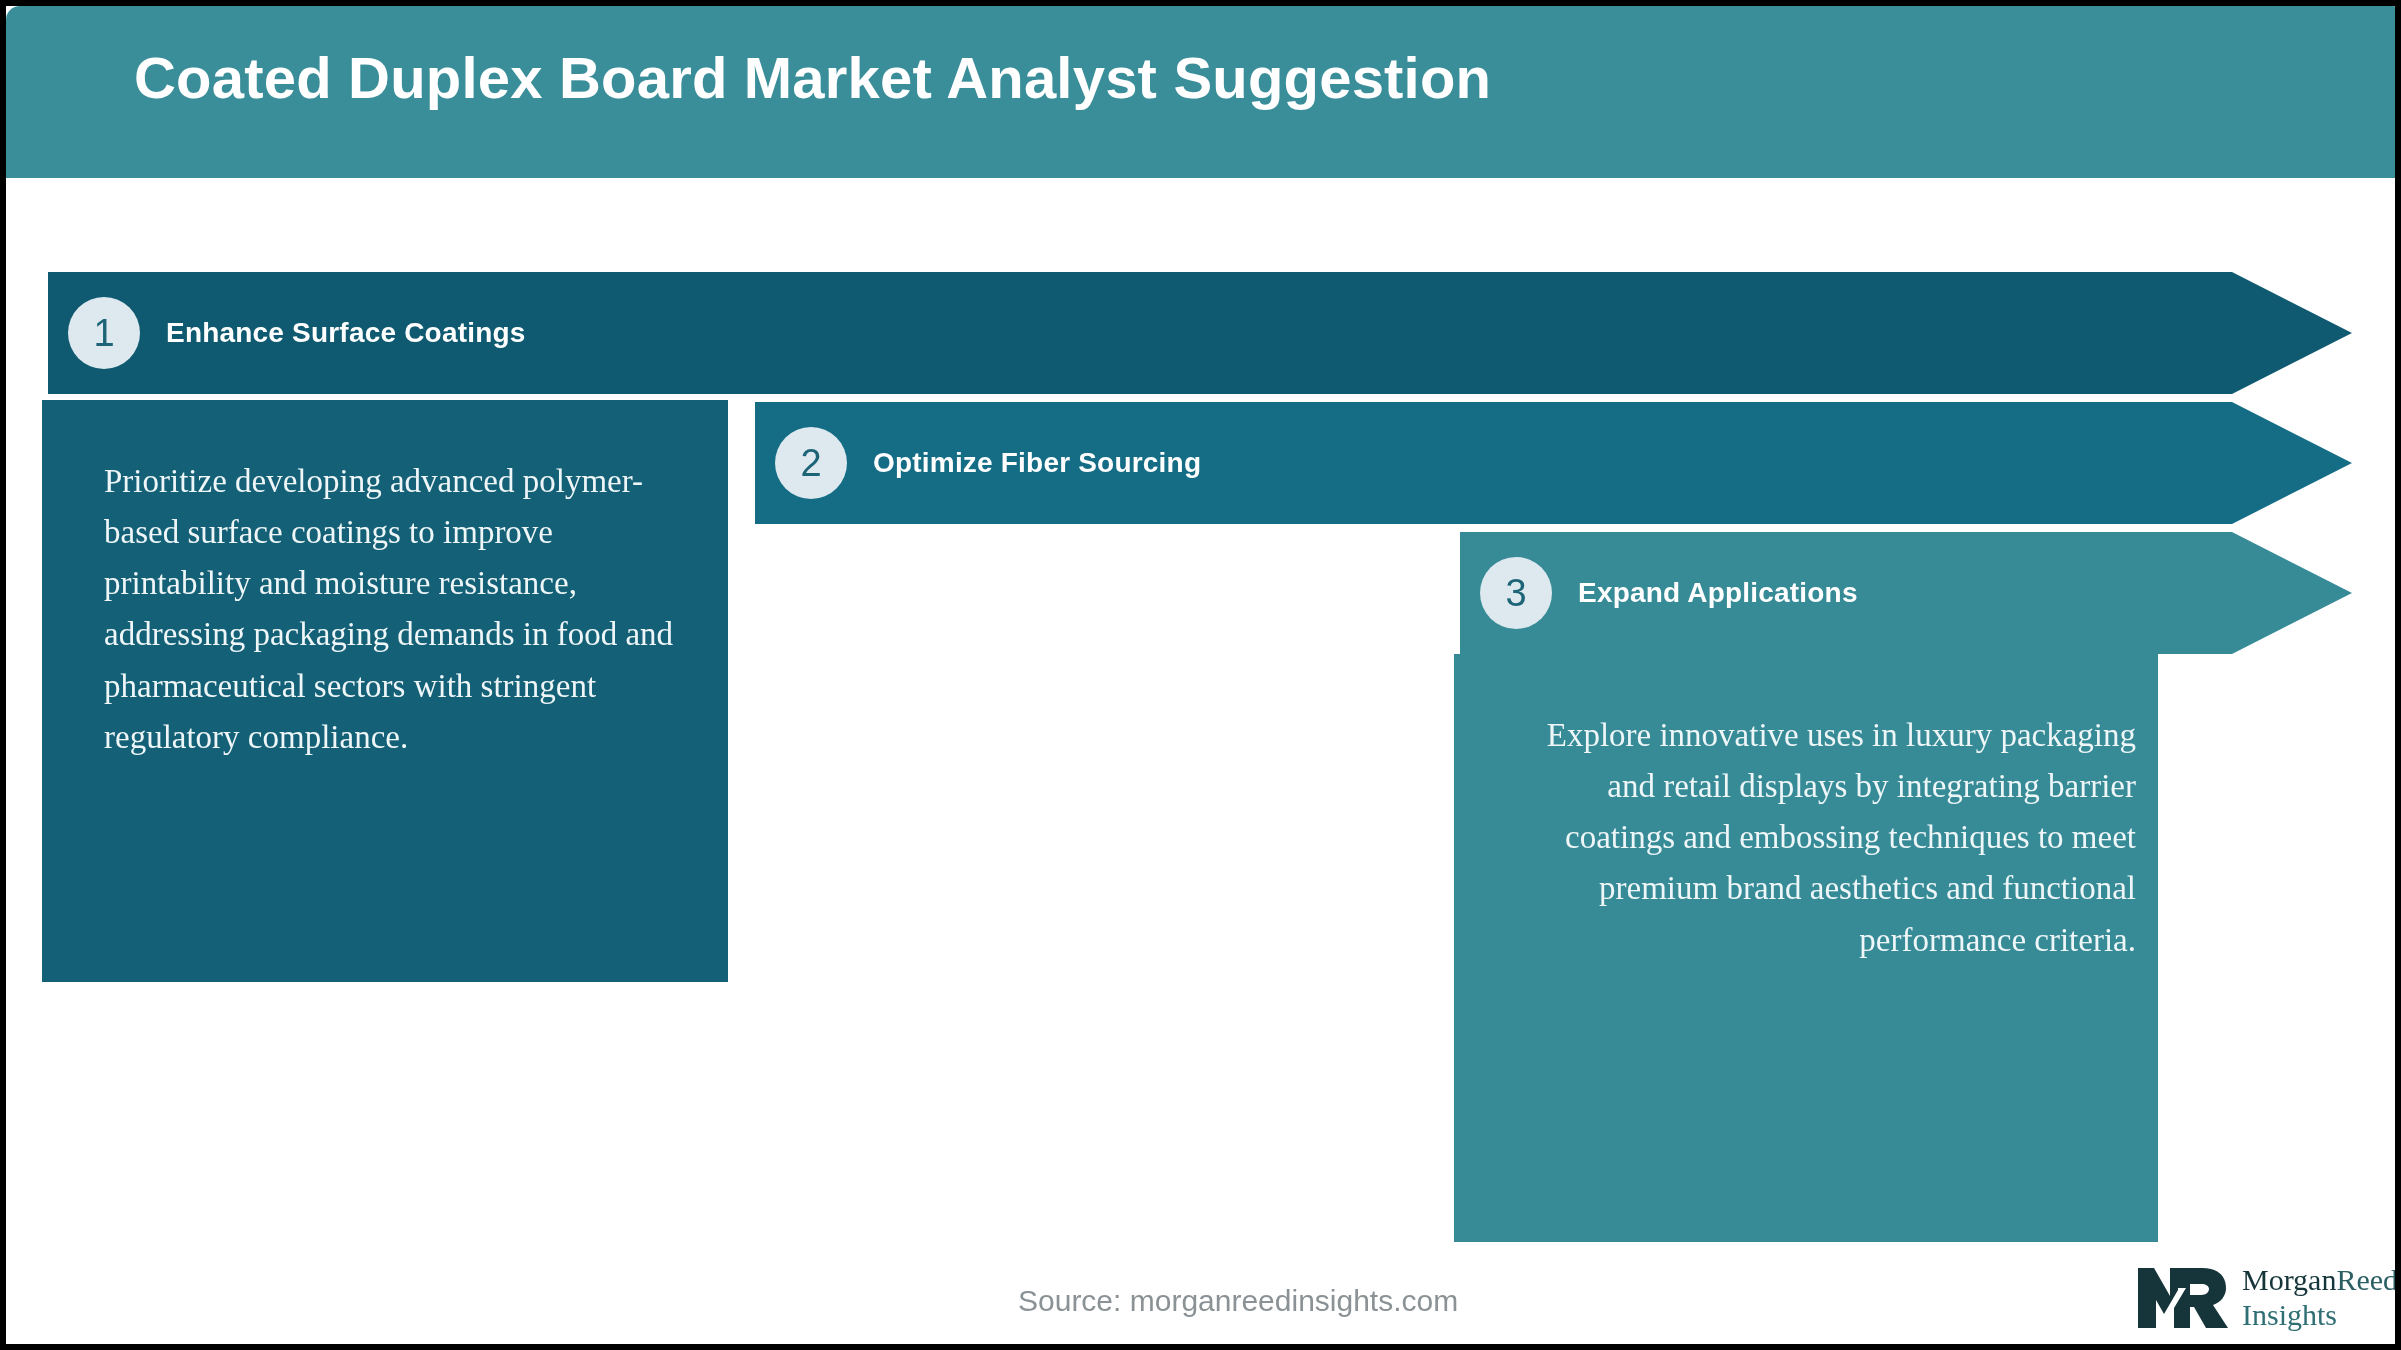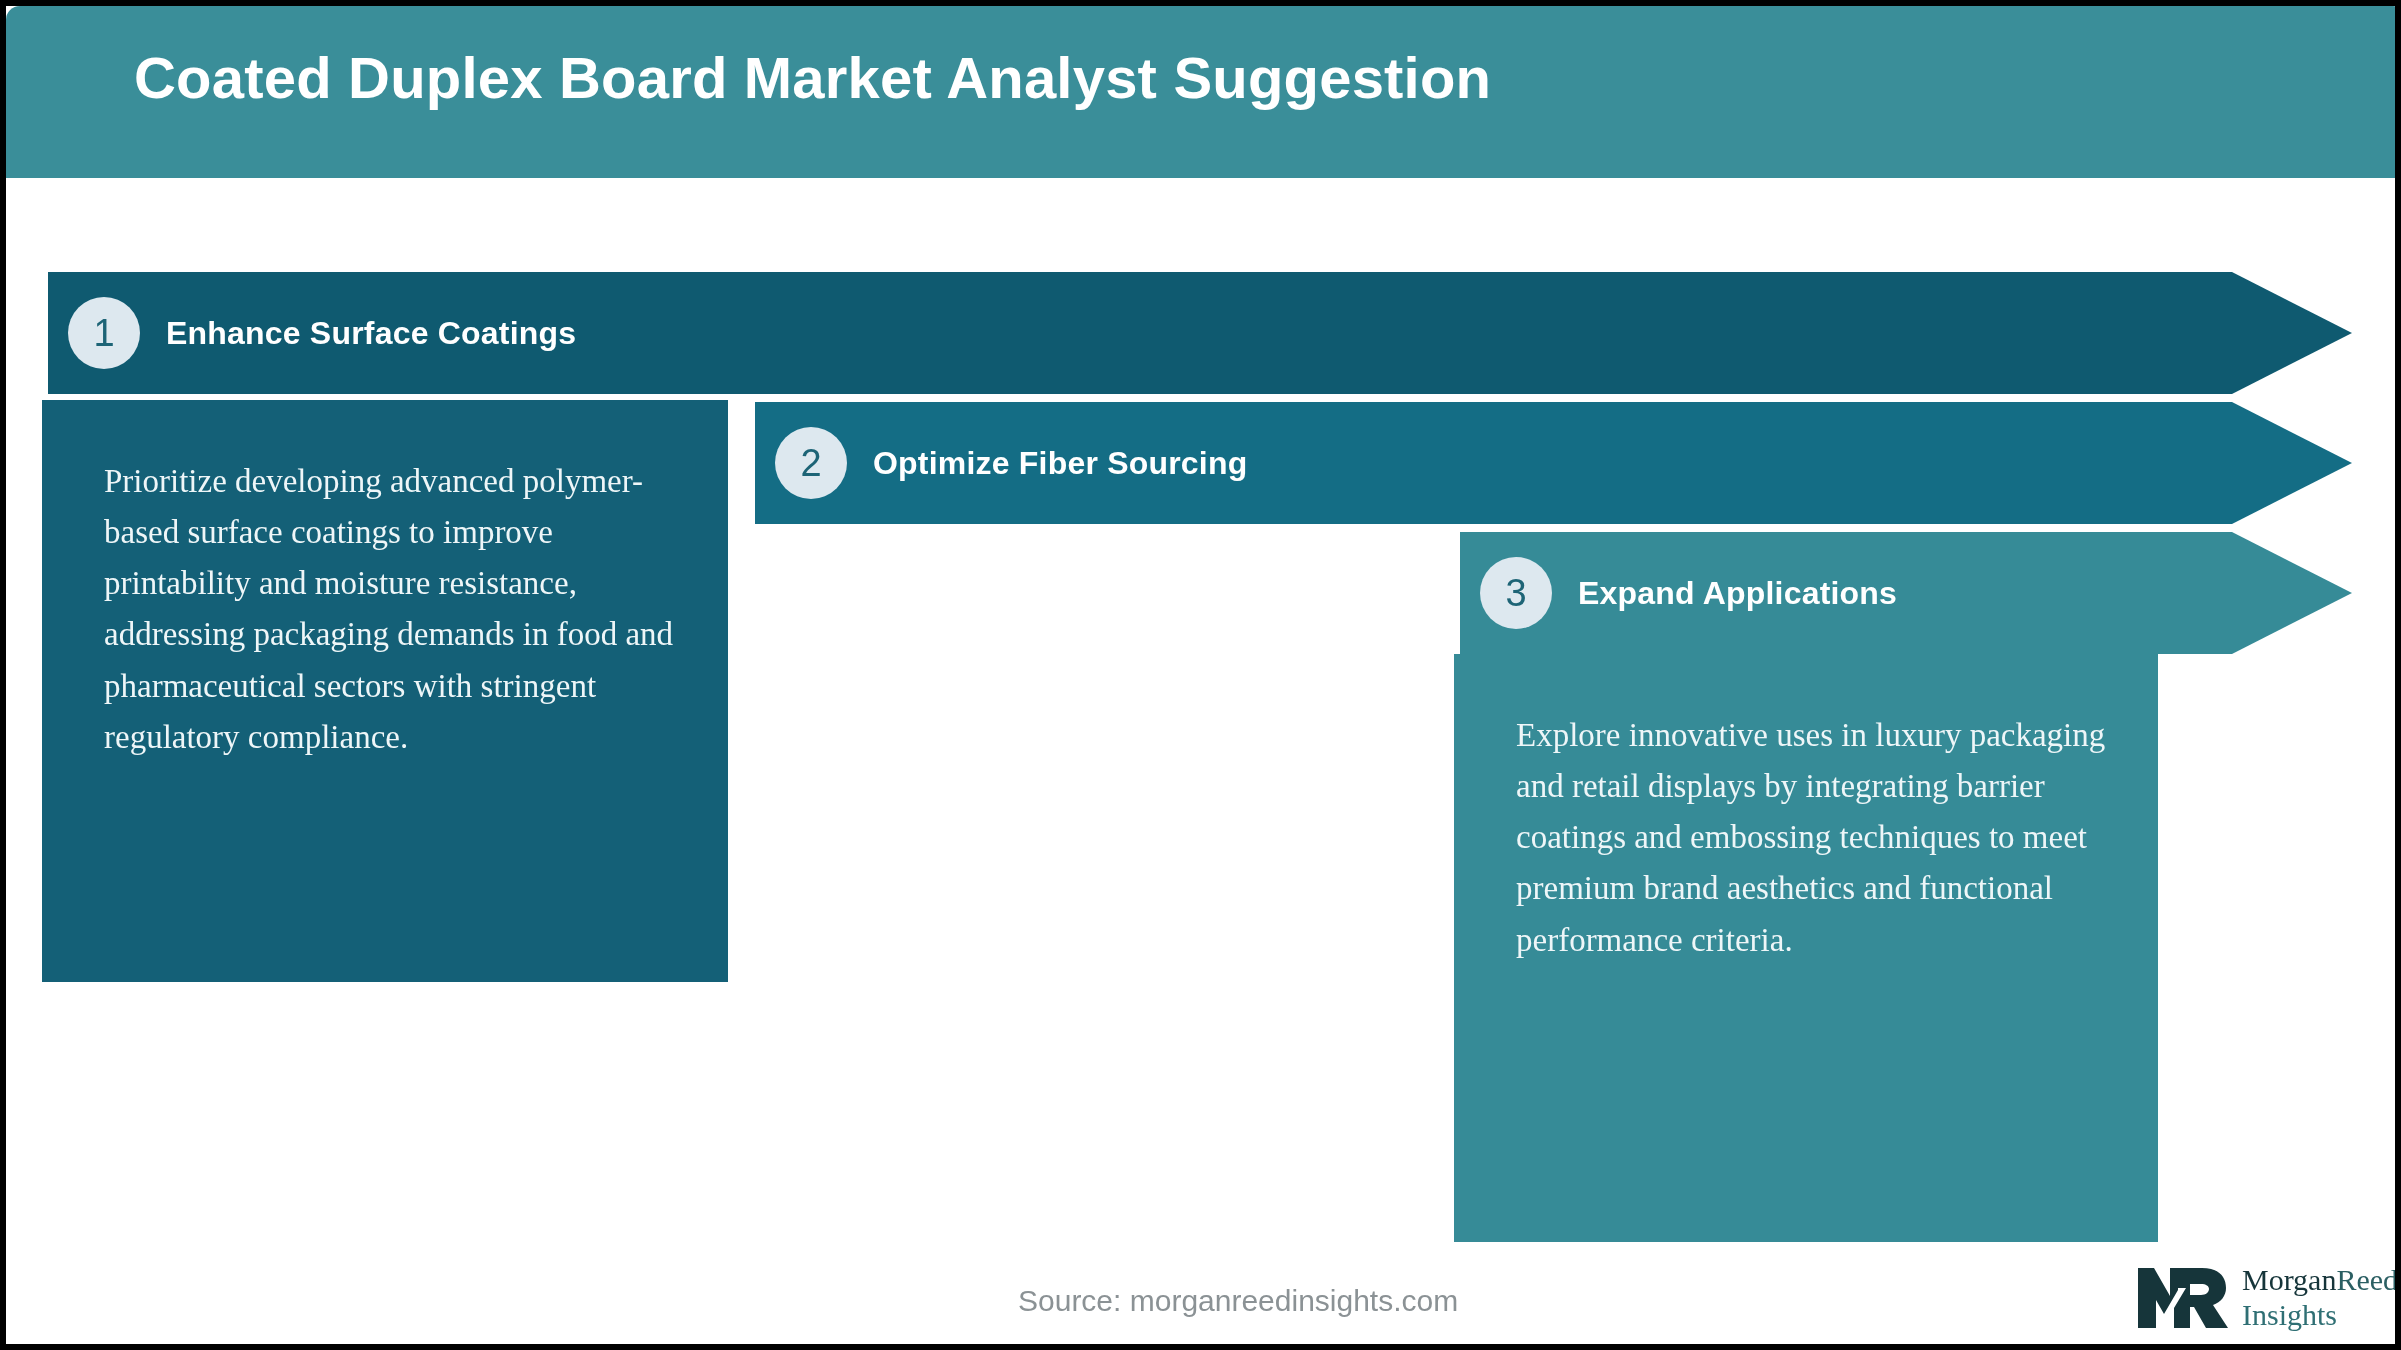--- a/index.html
+++ b/index.html
@@ -73,21 +73,21 @@
     border-radius: 50%;
     background: #dde8ef;
     display: flex;
     align-items: center;
     justify-content: center;
     font-size: 38px;
     font-weight: 500;
     color: #1d6476;
   }
   .arrow-title {
-    font-size: 32px;
+    font-size: 28px;
     font-weight: bold;
     color: #ffffff;
     white-space: nowrap;
     letter-spacing: 0.2px;
   }
 
   
   .body-card {
     position: absolute;
     box-sizing: border-box;
@@ -95,21 +95,21 @@
     font-family: Liberation Serif, serif;
   }
   .body-text {
     font-size: 33px;
     line-height: 1.55;
     color: #eef6f8;
     font-weight: 400;
   }
   .step1-body { background: #146077; }
   .step2-body { background: #16708a; }
-  .step3-body { background: #368b97; }
+  .step3-body { background: #368b97; text-align: right; }
 
   
   .source-text {
     position: absolute;
     left: 1000px;
     top: 1278px;
     font-size: 30px;
     color: #8b9295;
     white-space: nowrap;
     margin-left: 12px;

